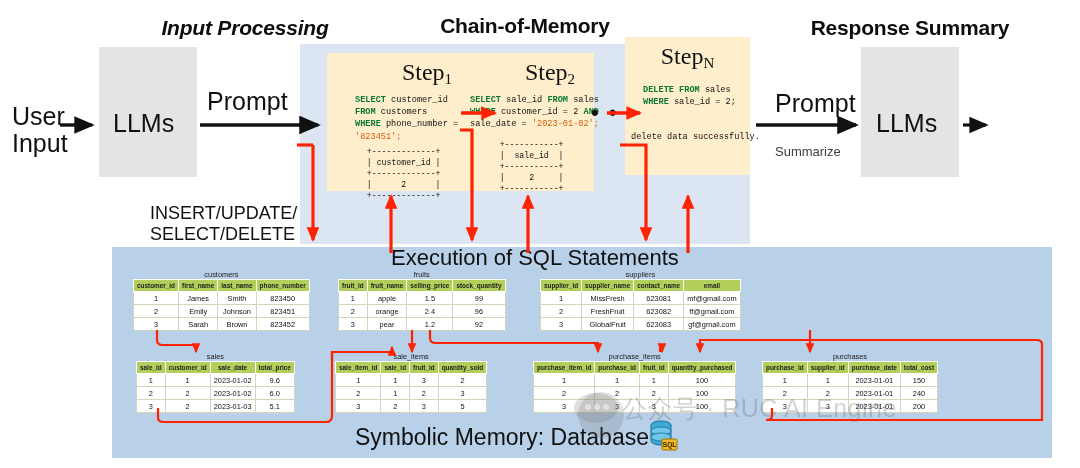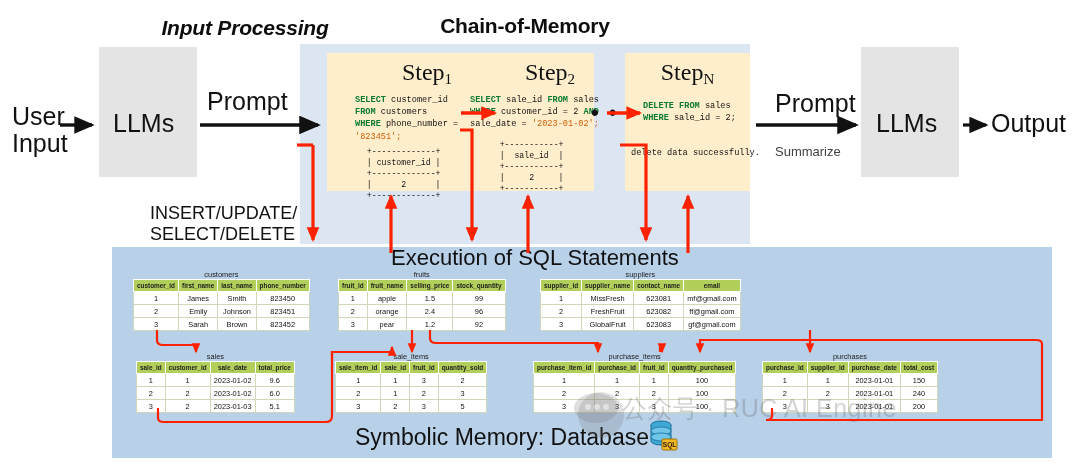--- a/index.html
+++ b/index.html
@@ -131,39 +131,39 @@
 sale_date = <span class="str">'2023-01-02';</span></div>
     <div class="tbl-ascii" style="margin:8px 0 0 14px;">    +-----------+
     |  sale_id  |
     +-----------+
     |     2     |
     +-----------+</div>
   </div>
 
   <div class="abs dots" style="left:591px;top:100px;">• • •</div>
 
-  <div class="abs step" style="left:625px;top:53px;width:125px;height:138px;">
+  <div class="abs step" style="left:625px;top:37px;width:125px;height:138px;">
     <div class="step-title" style="margin-top:6px;">
       <span>Step</span><sub>N</sub>
     </div>
     <div class="code" style="margin:14px 0 0 18px;"><span class="kw">DELETE FROM</span> sales
 <span class="kw">WHERE</span> sale_id = 2;</div>
     <div class="result-text" style="margin:24px 0 0 6px;">delete data successfully.</div>
   </div>
 
+  <div class="abs sect-title" style="left:760px;top:16px;width:300px;">Response Summary</div>
 
   <div class="abs gray-box" style="left:861px;top:47px;width:98px;height:130px;"></div>
 
   <div class="abs lbl" style="left:775px;top:90px;">Prompt</div>
 
   <div class="abs lbl-sm" style="left:775px;top:144px;">Summarize</div>
 
   <div class="abs lbl" style="left:876px;top:110px;">LLMs</div>
 
-  <div class="abs lbl" style="left:991px;top:110px;">Output</div>
 
   <div class="abs lbl-exec" style="left:391px;top:245px;">Execution of SQL Statements</div>
 
   <div class="abs tbl-wrap" style="left:133px;top:270px;">
     <div class="tbl-cap">customers</div>
     <table class="dbtable">
         <thead>
           <tr>
             <th>customer_id</th>
             <th>first_name</th>

